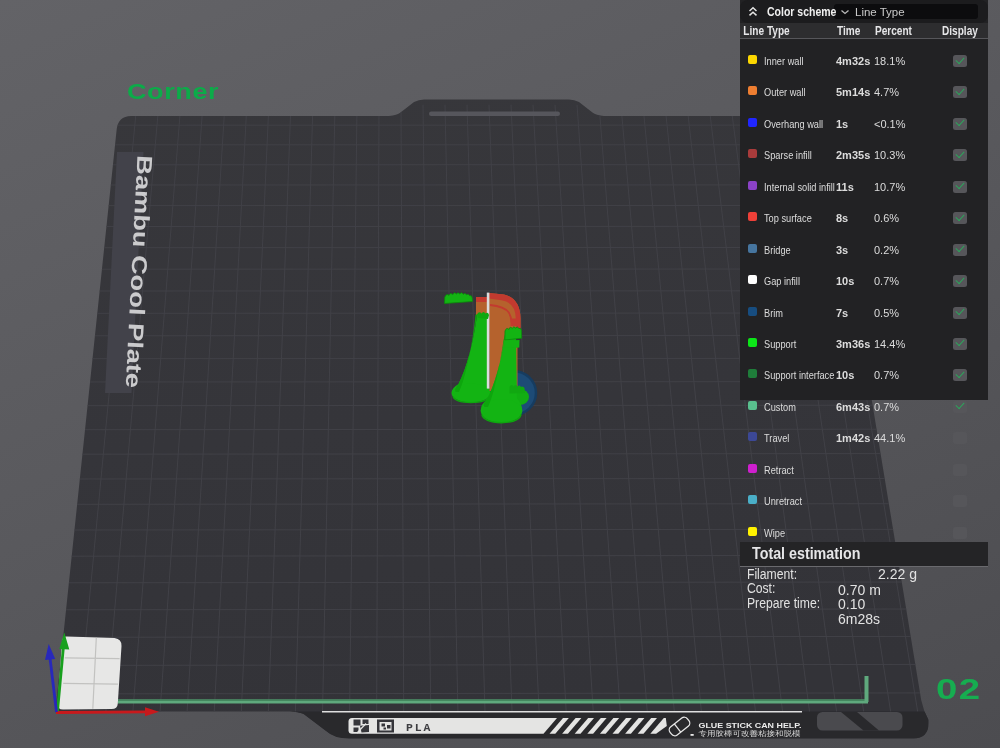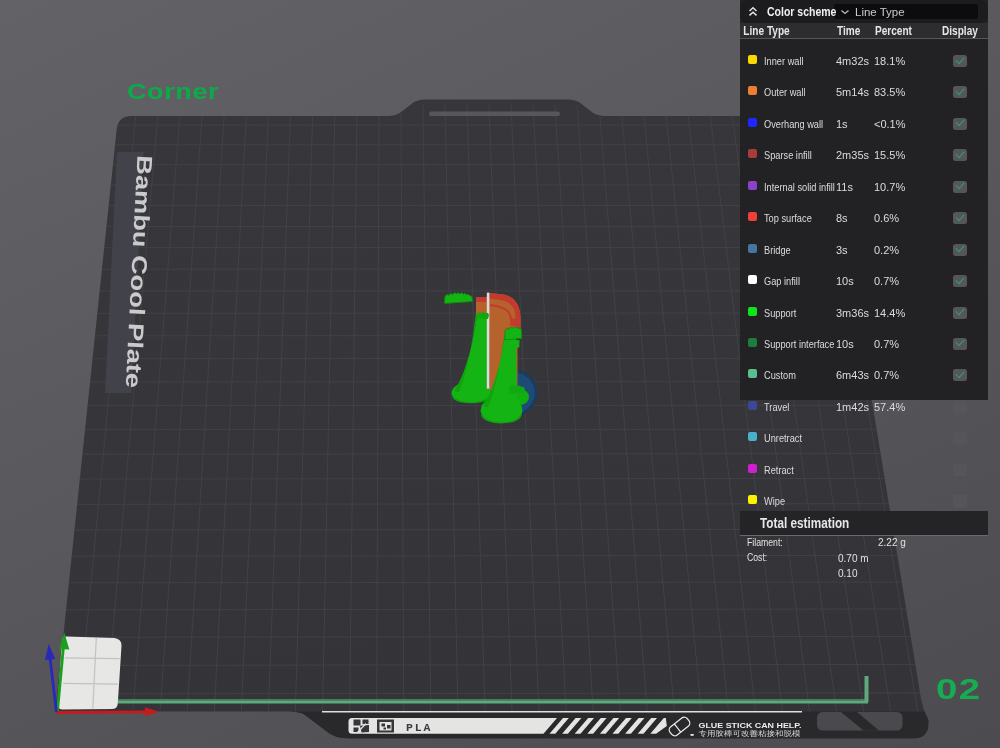--- a/index.html
+++ b/index.html
@@ -9,26 +9,26 @@
 #p02{left:936px;top:672px;font-size:30px;letter-spacing:1px;color:#16ad50;transform:scaleX(1.28);transform-origin:0 50%;}
 #panel{position:absolute;left:740px;top:0;width:248px;height:400px;background:#222224;color:#e6e6e8;font-size:12px;}
 #phead{height:23px;background:#1c1c1e;display:flex;align-items:center;border-radius:8px;}
 #phead .t{font-weight:bold;font-size:12.5px;margin-left:9px;color:#f0f0f0;white-space:nowrap;transform:scaleX(0.84);transform-origin:0 50%;width:66px;flex:none;}
 #dd{margin-left:auto;margin-right:10px;width:144px;height:15px;background:#0c0c0e;border-radius:3px;display:flex;align-items:center;color:#c9c9c9;font-size:11.5px;flex:none;}
 #thead{height:15px;background:#2d2d2f;border-bottom:1px solid #56565a;display:flex;font-weight:bold;font-size:12px;align-items:center;}
 #thead>div{white-space:nowrap;transform:scaleX(0.84);transform-origin:0 50%;}.c1{width:93px;padding-left:4px;}.c2{width:38px;}.c3{width:67px;}.c4{width:46px;}
 .row{height:15.45px;display:flex;align-items:flex-start;font-size:11px;color:#dcdcdc;white-space:nowrap;margin-top:16px;}
 .sw{width:9px;height:9px;border-radius:2px;margin:0 7px 0 8px;flex:none;}
 .rl{width:72px;overflow:visible;transform:scaleX(0.84);transform-origin:0 50%;}
-.rt{width:38px;}.rp{width:66px;}
+.rt{width:38px;font-weight:bold;}.rp{width:66px;}
 .cb{width:13.5px;height:12px;border-radius:2.5px;background:#56565a;margin-left:13px;position:relative;flex:none;}
 .cb.on::after{content:"";position:absolute;left:2.5px;top:1.5px;width:7px;height:4px;border-left:1.8px solid #2da35b;border-bottom:1.8px solid #2da35b;transform:rotate(-47deg);}
-#test{height:24px;display:flex;align-items:center;font-weight:bold;font-size:14px;padding-left:20px;background:#242426;border-bottom:1px solid #6a6a6e;}
+#test{height:24px;display:flex;align-items:center;font-weight:bold;font-size:17px;padding-left:12px;background:#242426;border-bottom:1px solid #6a6a6e;}
 #test span{transform:scaleX(0.84);transform-origin:0 50%;display:inline-block;white-space:nowrap;}
-.erow{height:14.3px;display:flex;align-items:center;font-size:10px;color:#e2e2e2;white-space:nowrap;}
+.erow{height:14.3px;display:flex;align-items:center;font-size:14px;color:#e2e2e2;white-space:nowrap;}
 .el{width:90px;padding-left:8px;white-space:nowrap;overflow:visible;flex:none;transform:scaleX(0.87);transform-origin:0 50%;}
 .ev{width:40px;flex:none;margin-top:32px;}
 </style></head><body>
 <div id="bg"></div>
 <svg id="scene" width="1000" height="748" viewBox="0 0 1000 748">
 <defs>
 <clipPath id="plateclip">
         <path d="M131,116 L389,116 Q397,115.2 400.5,112.5 L414,102 Q418.5,99.5 424,99.5 L569,99.5 Q574.5,99.5 579,102 L592.5,112.5 Q596,115.2 604,116 L811,116 Q825,116 827.3,130 L921.2,700 Q923.5,711 928.5,720 L928.5,723 Q928.5,738.5 913,738.5 L349,738.5 Q334,738.5 326,731 L303.5,714 Q298,711.5 290,711.5 L62,711.5 Q56.5,711.5 55.9,706 L116.6,130 Q118,116 131,116 Z"></path>
       </clipPath>
 <linearGradient id="plateg" x1="0" y1="0" x2="0.15" y2="1">
@@ -161,35 +161,35 @@
         <div class="sw" style="background:#fcd700"></div>
         <div class="rl">Inner wall</div>
         <div class="rt">4m32s</div>
         <div class="rp">18.1%</div>
         <div class="cb on"></div>
       </div>
       <div class="row">
         <div class="sw" style="background:#ee7e31"></div>
         <div class="rl">Outer wall</div>
         <div class="rt">5m14s</div>
-        <div class="rp">83.5%</div>
+        <div class="rp">4.7%</div>
         <div class="cb on"></div>
       </div>
       <div class="row">
         <div class="sw" style="background:#2026ff"></div>
         <div class="rl">Overhang wall</div>
         <div class="rt">1s</div>
         <div class="rp">&lt;0.1%</div>
         <div class="cb on"></div>
       </div>
       <div class="row">
         <div class="sw" style="background:#a93b3b"></div>
         <div class="rl">Sparse infill</div>
         <div class="rt">2m35s</div>
-        <div class="rp">15.5%</div>
+        <div class="rp">10.3%</div>
         <div class="cb on"></div>
       </div>
       <div class="row">
         <div class="sw" style="background:#8b42c6"></div>
         <div class="rl">Internal solid infill</div>
         <div class="rt">11s</div>
         <div class="rp">10.7%</div>
         <div class="cb on"></div>
       </div>
       <div class="row">
@@ -207,20 +207,27 @@
         <div class="cb on"></div>
       </div>
       <div class="row">
         <div class="sw" style="background:#ffffff"></div>
         <div class="rl">Gap infill</div>
         <div class="rt">10s</div>
         <div class="rp">0.7%</div>
         <div class="cb on"></div>
       </div>
       <div class="row">
+        <div class="sw" style="background:#174d80"></div>
+        <div class="rl">Brim</div>
+        <div class="rt">7s</div>
+        <div class="rp">0.5%</div>
+        <div class="cb on"></div>
+      </div>
+      <div class="row">
         <div class="sw" style="background:#0ce618"></div>
         <div class="rl">Support</div>
         <div class="rt">3m36s</div>
         <div class="rp">14.4%</div>
         <div class="cb on"></div>
       </div>
       <div class="row">
         <div class="sw" style="background:#1f7d3a"></div>
         <div class="rl">Support interface</div>
         <div class="rt">10s</div>
@@ -231,33 +238,33 @@
         <div class="sw" style="background:#59bf8e"></div>
         <div class="rl">Custom</div>
         <div class="rt">6m43s</div>
         <div class="rp">0.7%</div>
         <div class="cb on"></div>
       </div>
       <div class="row">
         <div class="sw" style="background:#3c4896"></div>
         <div class="rl">Travel</div>
         <div class="rt">1m42s</div>
-        <div class="rp">57.4%</div>
+        <div class="rp">44.1%</div>
+        <div class="cb"></div>
+      </div>
+      <div class="row">
+        <div class="sw" style="background:#cf1fcf"></div>
+        <div class="rl">Retract</div>
+        <div class="rt"></div>
+        <div class="rp"></div>
         <div class="cb"></div>
       </div>
       <div class="row">
         <div class="sw" style="background:#4aafc8"></div>
         <div class="rl">Unretract</div>
-        <div class="rt"></div>
-        <div class="rp"></div>
-        <div class="cb"></div>
-      </div>
-      <div class="row">
-        <div class="sw" style="background:#cf1fcf"></div>
-        <div class="rl">Retract</div>
         <div class="rt"></div>
         <div class="rp"></div>
         <div class="cb"></div>
       </div>
       <div class="row">
         <div class="sw" style="background:#fff200"></div>
         <div class="rl">Wipe</div>
         <div class="rt"></div>
         <div class="rp"></div>
         <div class="cb"></div>
@@ -270,14 +277,19 @@
       <div class="erow">
         <div class="el">Filament:</div>
         <div class="ev">0.70 m</div>
         <div>2.22 g</div>
       </div>
       <div class="erow">
         <div class="el">Cost:</div>
         <div class="ev">0.10</div>
         <div></div>
       </div>
+      <div class="erow">
+        <div class="el">Prepare time:</div>
+        <div class="ev">6m28s</div>
+        <div></div>
+      </div>
     </div>
 </div>
 
 </body></html>

